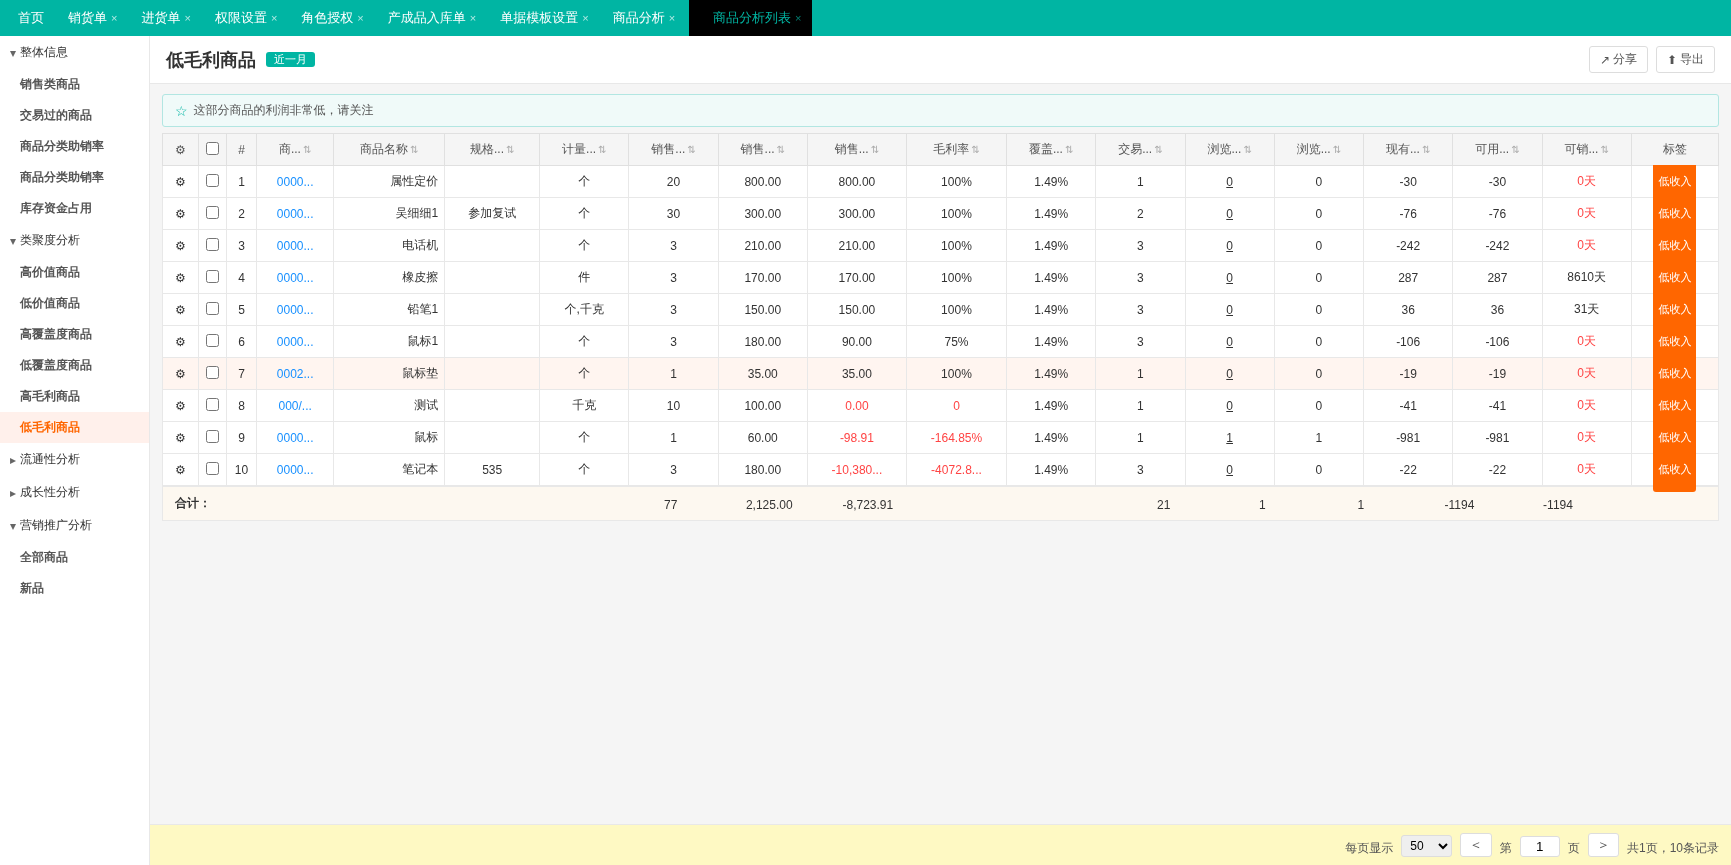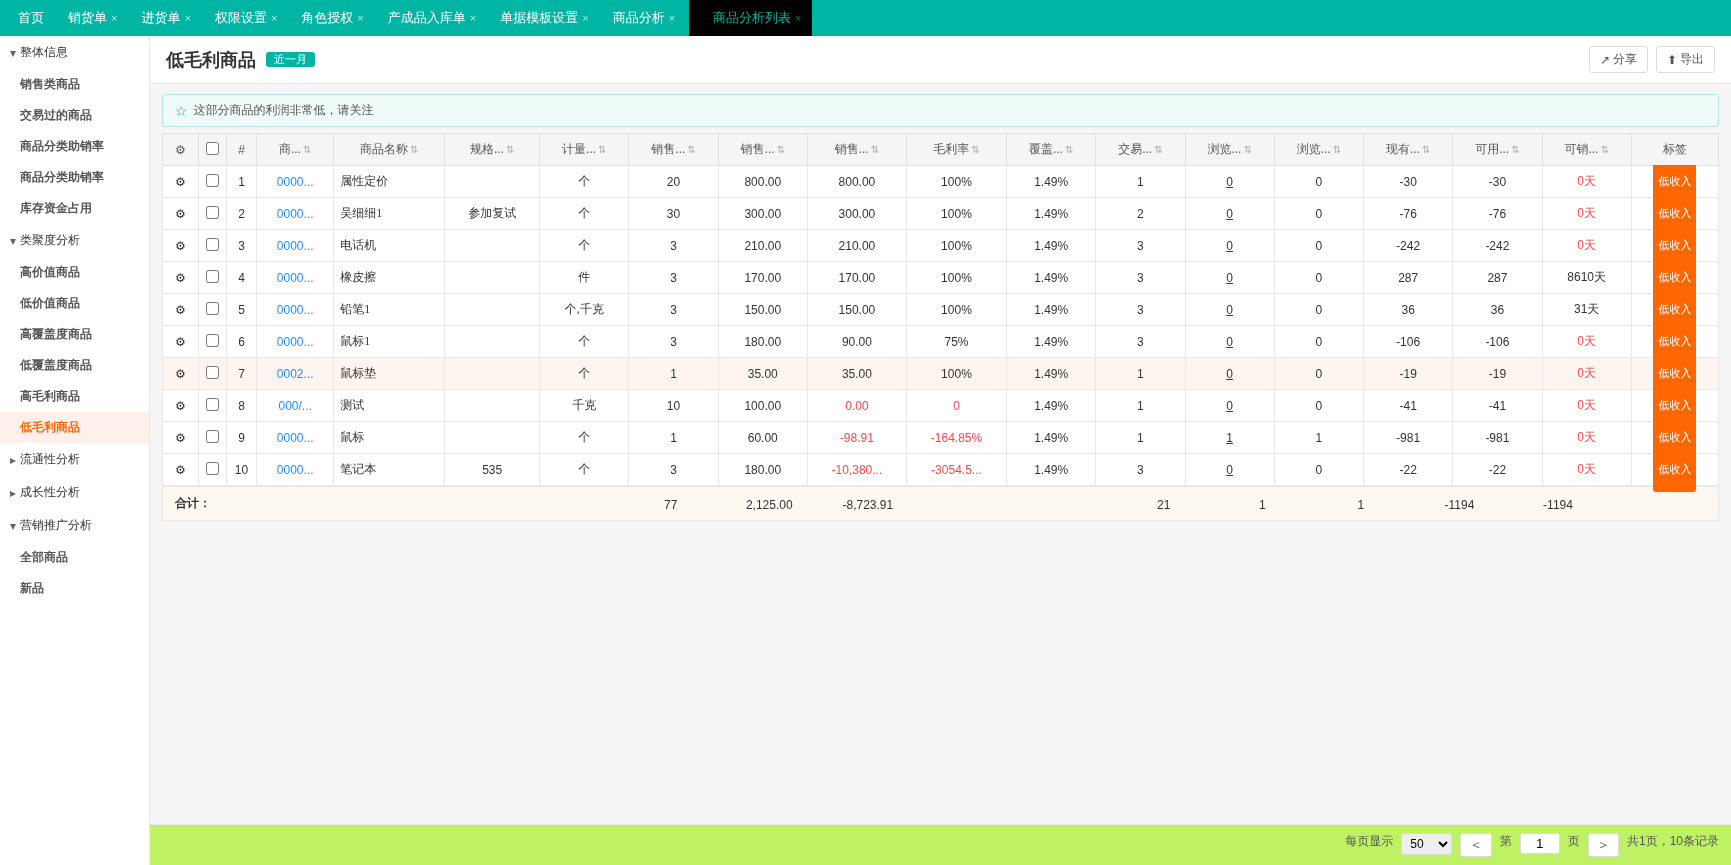--- a/index.html
+++ b/index.html
@@ -153,21 +153,21 @@
     tbody tr { background: #fff; }
     tbody tr.highlighted { background: #fff5f0; }
 
     tbody td {
       border: 1px solid #e8e8e8;
       padding: 7px 6px;
       text-align: center;
       color: #333;
       white-space: nowrap;
     }
-    td.text-left { text-align: left; font-family: Liberation Serif, serif; }
+    td.text-left { text-align: right; }
     td.red { color: #ff4444; }
     .underline { text-decoration: underline; cursor: pointer; }
 
     
     .tag-badge {
       background: #ff6600;
       color: #fff;
       border-radius: 3px;
       padding: 17px 5px;
       font-size: 11px;
@@ -188,24 +188,24 @@
     .footer-cells { display: flex; flex: 1; }
     .footer-cell {
       flex: 1;
       text-align: center;
       padding: 0 6px;
     }
 
     
     .pagination-bar {
       display: flex;
-      align-items: flex-start;
+      align-items: flex-end;
       justify-content: flex-end;
       padding: 8px 12px;
-      background: #bef264;
+      background: #fef9c3;
       border-top: 1px solid #e8e8e8;
       gap: 8px;
       font-size: 12px;
       color: #555;
     }
     .page-size-select {
       border: 1px solid #ddd;
       border-radius: 3px;
       padding: 2px 4px;
       font-size: 12px;
@@ -673,21 +673,21 @@
         <input type="checkbox" style="">
       </td>
       <td class="num-col">10</td>
       <td style="color:#1890ff; cursor:pointer;">0000...</td>
       <td class="text-left">笔记本</td>
       <td>535</td>
       <td>个</td>
       <td>3</td>
       <td>180.00</td>
       <td class="red">-10,380...</td>
-      <td class="red">-3054.5...</td>
+      <td class="red">-4072.8...</td>
       <td>1.49%</td>
       <td>3</td>
       <td class="underline">0</td>
       <td>0</td>
       <td class="">-22</td>
       <td>-22</td>
       <td class="red">0天</td>
       <td>
         <span class="tag-badge">低收入</span>
       </td>

